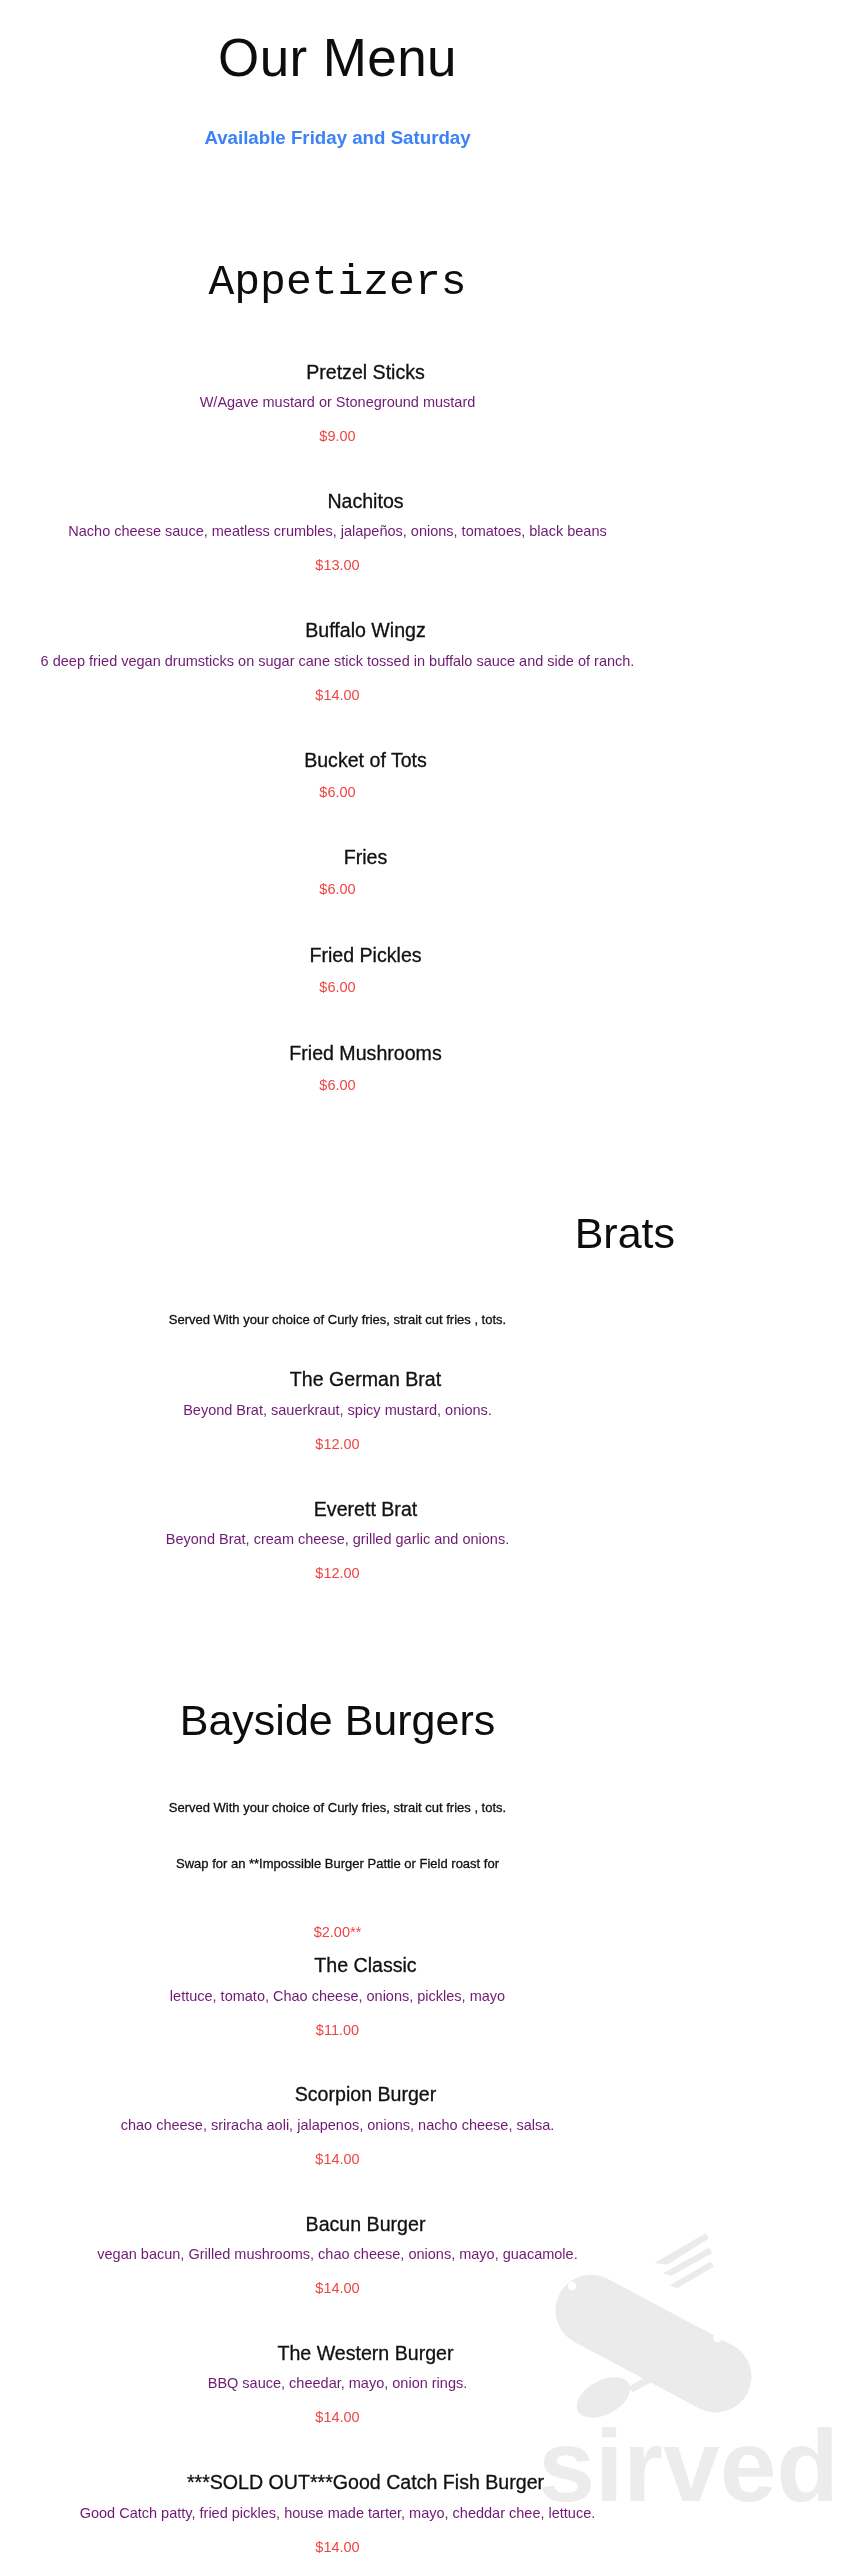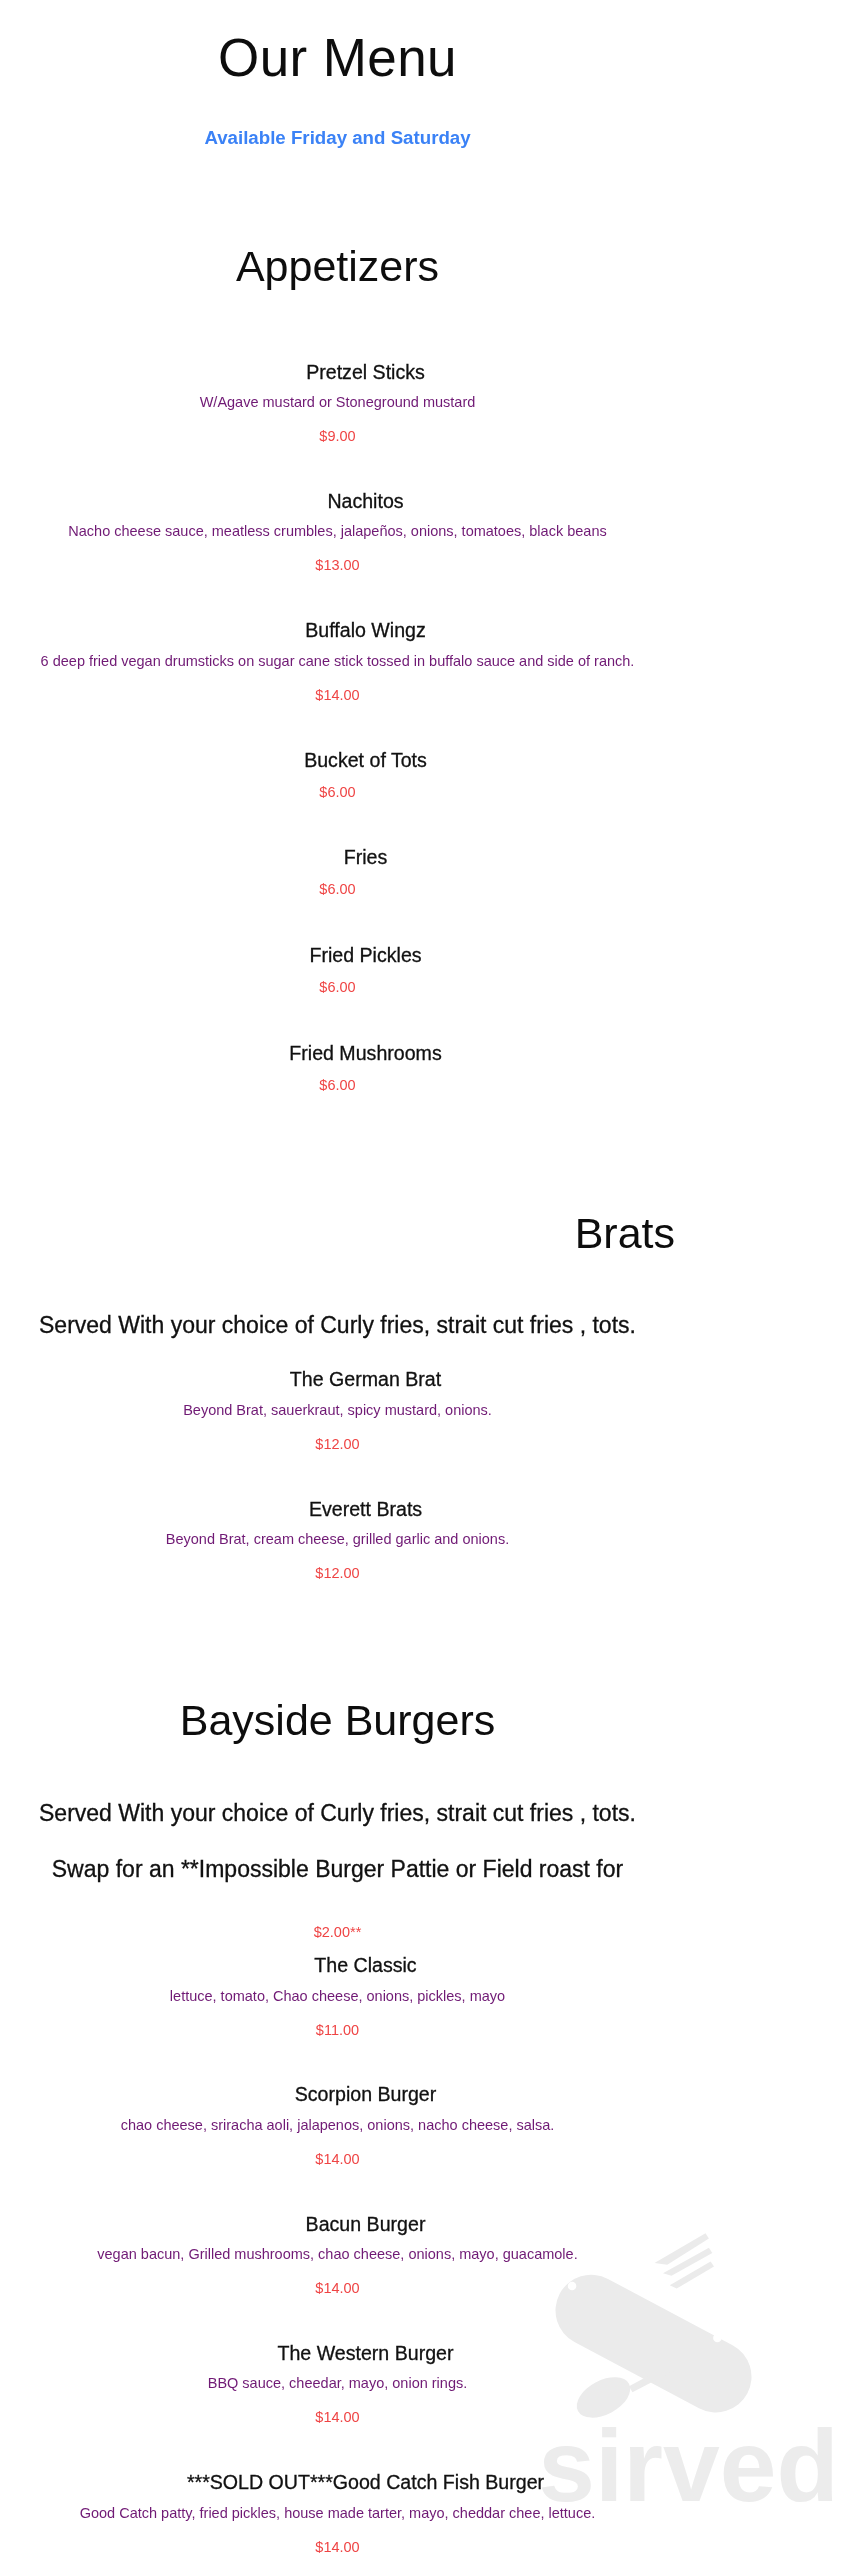--- a/index.html
+++ b/index.html
@@ -8,34 +8,34 @@
       height: 2576px;
       position: relative;
       overflow: hidden;
       font-family: "Liberation Sans", "DejaVu Sans", sans-serif;
       color: #111111;
     }
     .abs { position: absolute; left: 0; width: 675px; text-align: center; white-space: nowrap; }
     .page-title { font-size: 53px; font-weight: 400; color: #0d0d0d; letter-spacing: 0.4px; }
     .subtitle { font-size: 18.7px; font-weight: 700; color: #3b82f6; }
     .section-title { font-size: 43px; font-weight: 400; color: #0d0d0d; }
-    .section-note { font-size: 23px; font-weight: 400; color: #111; -webkit-text-stroke: 0.3px #111; }
+    .section-note { font-size: 13px; font-weight: 400; color: #111; -webkit-text-stroke: 0.3px #111; }
     .item-name { font-size: 19.6px; font-weight: 400; color: #111; padding-left: 28px; -webkit-text-stroke: 0.3px #111; }
     .item-desc { font-size: 14.5px; color: #701a75; }
     .item-price { font-size: 14.5px; color: #ef4444; }
     .watermark { position: absolute; left: 527px; top: 2212px; width: 323px; height: 364px; pointer-events: none; }
   </style>
 </head>
 <body>
 
 <div class="abs page-title" style="top:27px;">Our Menu</div>
 <div class="abs subtitle" style="top:127px;">Available Friday and Saturday</div>
 
 <div>
-  <div class="abs section-title" style="top:242px;">Appetizers</div>
+  <div class="abs section-title" style="top:258px;font-family:Liberation Mono, monospace;">Appetizers</div>
 
   <div>
     <div class="abs item-name" style="top:361px;">Pretzel Sticks</div>
     <div class="abs item-desc" style="top:394px;">W/Agave mustard or Stoneground mustard</div>
     <div class="abs item-price" style="top:428px;">$9.00</div>
   </div>
 
   <div>
     <div class="abs item-name" style="top:490px;">Nachitos</div>
     <div class="abs item-desc" style="top:523px;">Nacho cheese sauce, meatless crumbles, jalapeños, onions, tomatoes, black beans</div>
@@ -73,21 +73,21 @@
   <div class="abs section-title" style="top:1209px;text-align:right;">Brats</div>
   <div class="abs section-note" style="top:1312px;">Served With your choice of Curly fries, strait cut fries , tots.</div>
 
   <div>
     <div class="abs item-name" style="top:1368px;">The German Brat</div>
     <div class="abs item-desc" style="top:1402px;">Beyond Brat, sauerkraut, spicy mustard, onions.</div>
     <div class="abs item-price" style="top:1436px;">$12.00</div>
   </div>
 
   <div>
-    <div class="abs item-name" style="top:1498px;">Everett Brats</div>
+    <div class="abs item-name" style="top:1498px;">Everett Brat</div>
     <div class="abs item-desc" style="top:1531px;">Beyond Brat, cream cheese, grilled garlic and onions.</div>
     <div class="abs item-price" style="top:1565px;">$12.00</div>
   </div>
 </div>
 
 <div>
   <div class="abs section-title" style="top:1696px;">Bayside Burgers</div>
   <div class="abs section-note" style="top:1800px;">Served With your choice of Curly fries, strait cut fries , tots.</div>
   <div class="abs section-note" style="top:1856px;">Swap for an **Impossible Burger Pattie or Field roast for</div>
   <div class="abs item-price" style="top:1924px;">$2.00**</div>

